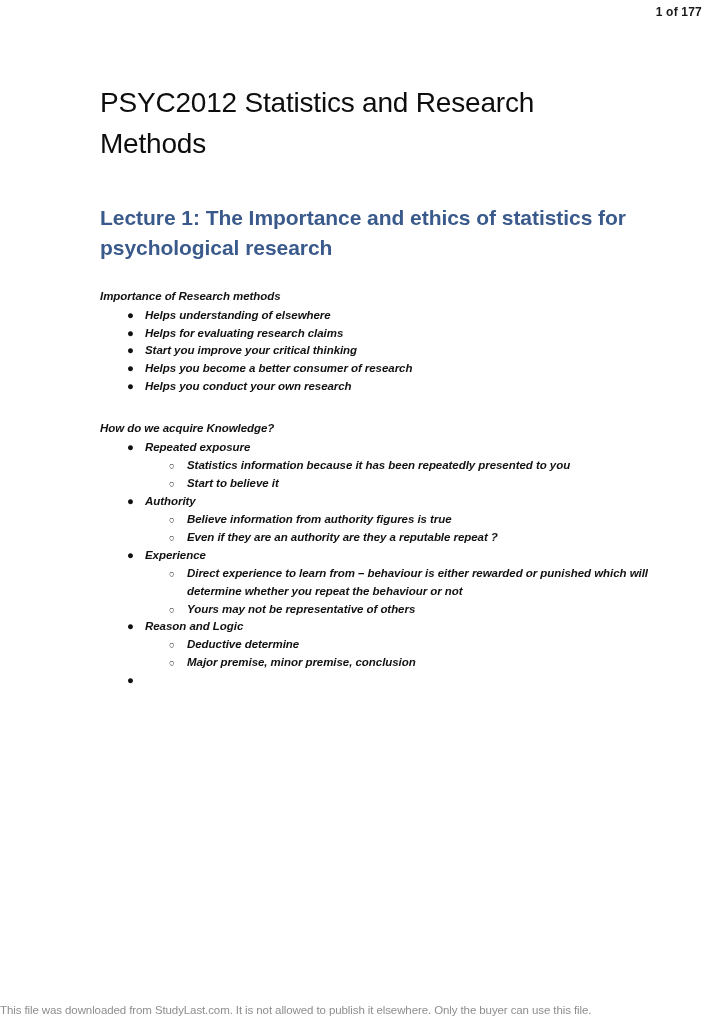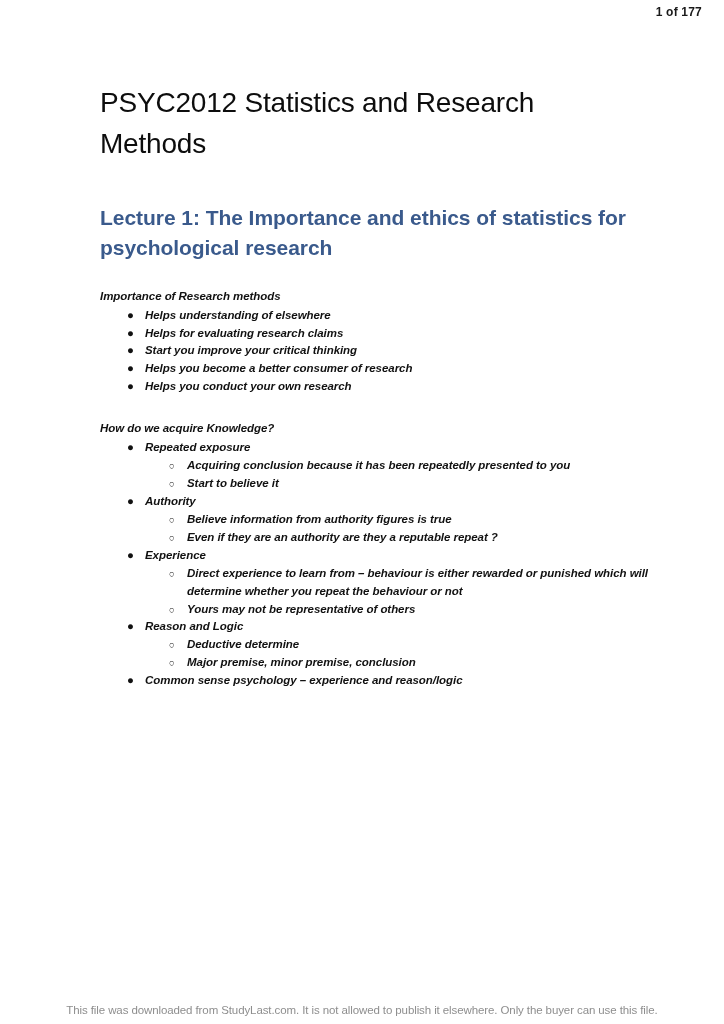--- a/index.html
+++ b/index.html
@@ -118,21 +118,20 @@
     font-weight: normal;
     font-family: "Liberation Sans", sans-serif;
   }
 
   
   .page-footer {
     position: absolute;
     left: 0;
     right: 0;
     bottom: 8px;
-    text-align: center;
     font-size: 11.5px;
     color: #8e8e8e;
     letter-spacing: -0.1px;
   }
 </style>
 </head>
 <body>
 
 <div class="page-header">1 of 177</div>
 
@@ -171,21 +170,21 @@
   <div class="section">
     <div class="section-heading">How do we acquire Knowledge?</div>
     <ul class="level1">
 
       <li class="l1item">
         <span class="bullet-disc">●</span>
         <span>Repeated exposure</span>
         <ul class="level2">
           <li class="l2item">
             <span class="bullet-circle">○</span>
-            <span>Acquiring conclusion because it has been repeatedly presented to you</span>
+            <span>Statistics information because it has been repeatedly presented to you</span>
           </li>
           <li class="l2item">
             <span class="bullet-circle">○</span>
             <span>Start to believe it</span>
           </li>
         </ul>
       </li>
 
       <li class="l1item">
         <span class="bullet-disc">●</span>
@@ -227,21 +226,20 @@
           </li>
           <li class="l2item">
             <span class="bullet-circle">○</span>
             <span>Major premise, minor premise, conclusion</span>
           </li>
         </ul>
       </li>
 
       <li class="l1item">
         <span class="bullet-disc">●</span>
-        <span>Common sense psychology – experience and reason/logic</span>
       </li>
 
     </ul>
   </div>
 
 </div>
 
 <div class="page-footer">This file was downloaded from StudyLast.com. It is not allowed to publish it elsewhere. Only the buyer can use this file.</div>
 
 </body></html>

